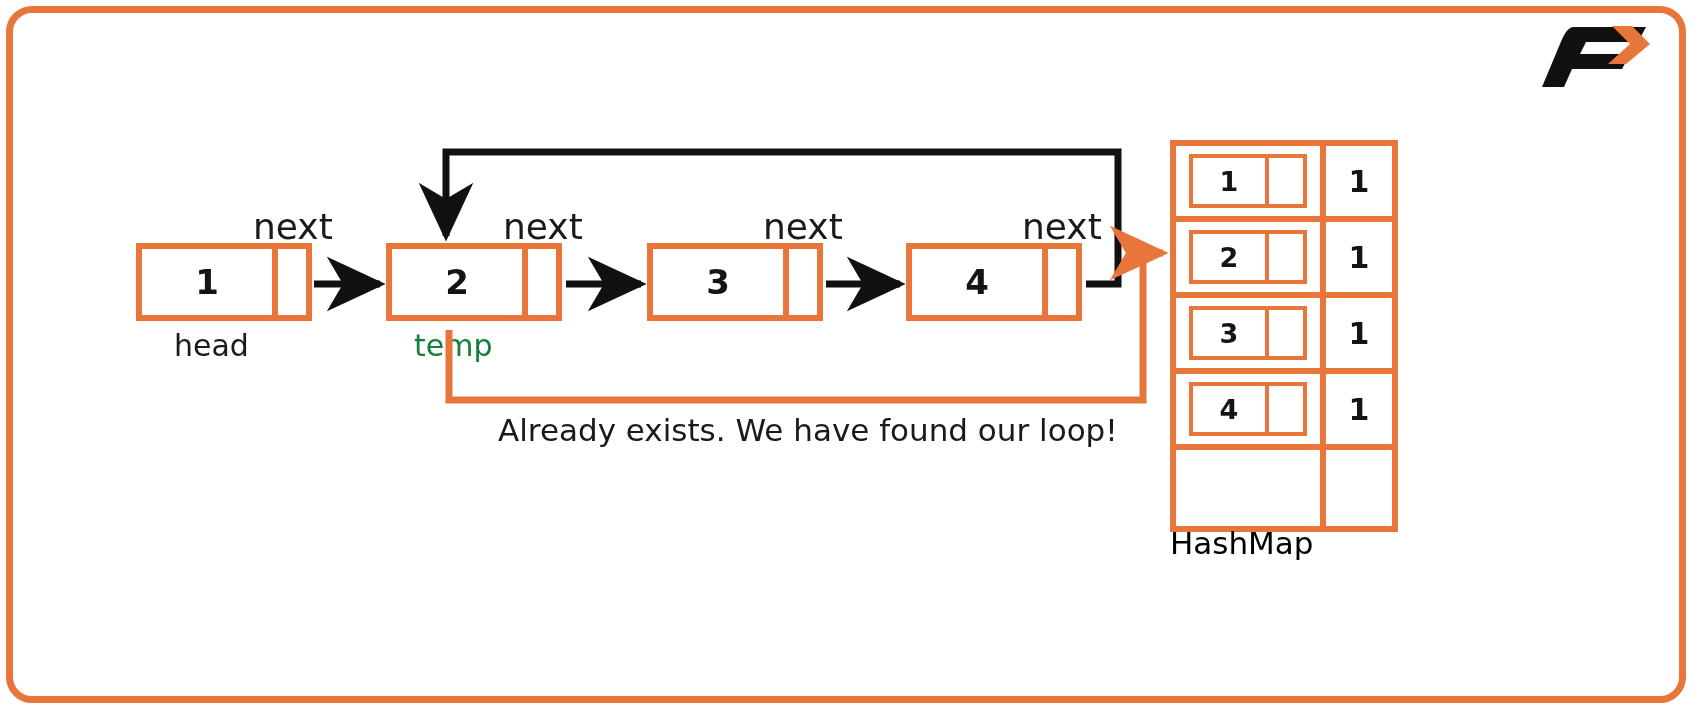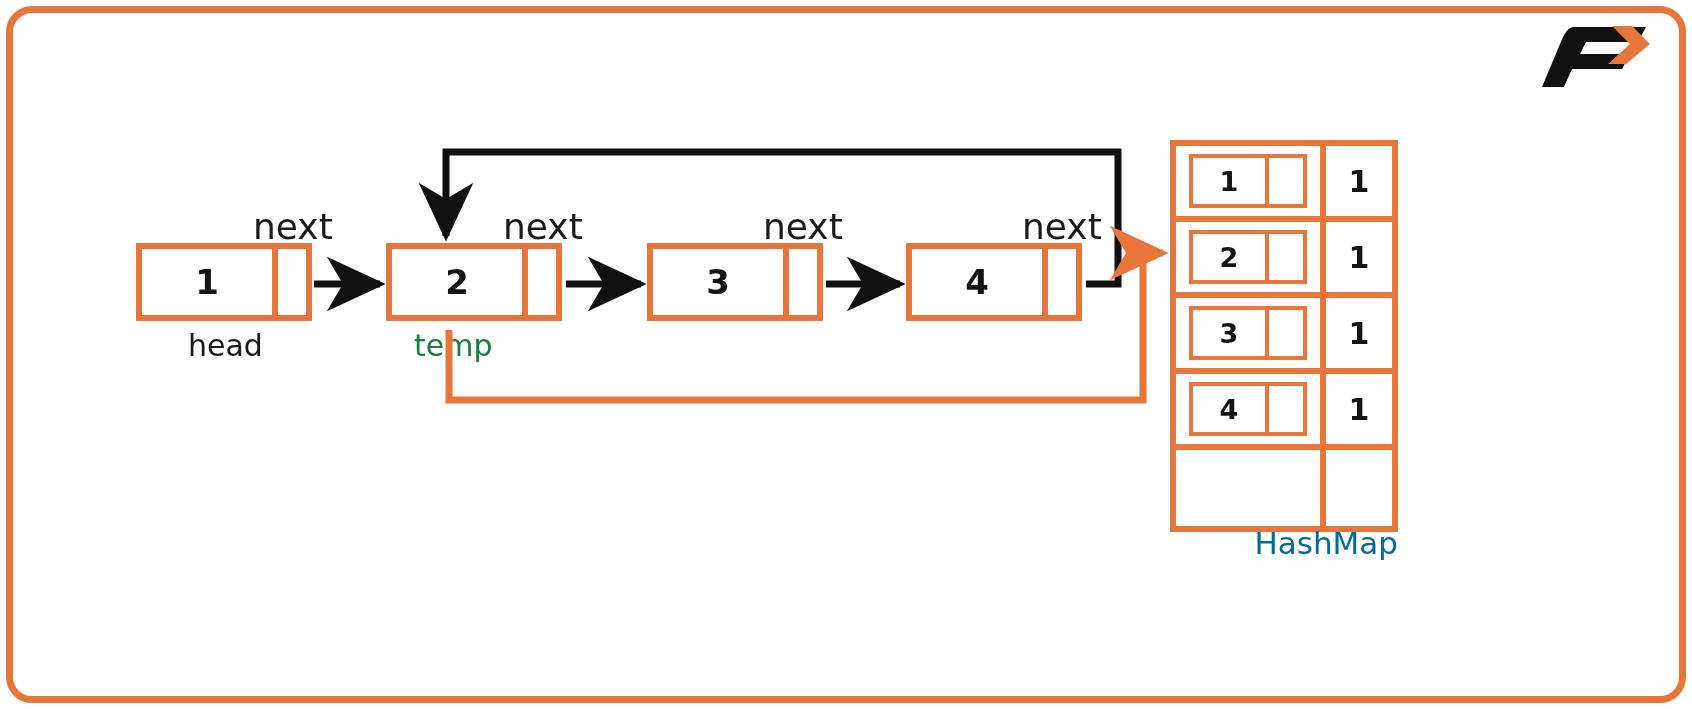--- a/index.html
+++ b/index.html
@@ -134,23 +134,23 @@
     font-weight: bold;
     font-size: 30px;
     color: #141414;
   }
   .hm-row.empty .mini-node { visibility: hidden; }
   #hashmap-label {
     position: absolute;
     left: 1170px;
     top: 525px;
     width: 228px;
-    text-align: right;
+    text-align: left;
     font-size: 31px;
-    color: #0369a1;
+    color: #000000;
   }
   svg.overlay {
     position: absolute;
     left: 0; top: 0;
     width: 1692px;
     height: 709px;
     pointer-events: none;
   }
 </style>
 </head>
@@ -164,21 +164,21 @@
       <path d="M40 5 L112 5 L104 20 L52 20 L46 32 L96 32 L88 47 L38 47 L30 65 L8 65 L26 22 C30 12 34 5 40 5 Z" fill="#111111"></path>
       <path d="M78 4 L98 4 L116 22 L92 42 L74 42 L96 22 Z" fill="#e8763a"></path>
     </svg>
   </div>
 
   <div class="next-label" style="left:253px; top:206px;">next</div>
   <div class="node" style="left:136px; top:243px; width:176px; height:78px;">
     <div class="data">1</div>
     <div class="nextcell"></div>
   </div>
-  <div class="ptr-label black" style="left:188px; top:328px;">head</div>
+  <div class="ptr-label black" style="left:174px; top:328px;">head</div>
 
   <div class="next-label" style="left:503px; top:206px;">next</div>
   <div class="node" style="left:386px; top:243px; width:176px; height:78px;">
     <div class="data">2</div>
     <div class="nextcell"></div>
   </div>
   <div class="ptr-label orange" style="left:414px; top:328px;">temp</div>
 
   <div class="next-label" style="left:763px; top:206px;">next</div>
   <div class="node" style="left:647px; top:243px; width:176px; height:78px;">
@@ -206,20 +206,21 @@
 
     <line x1="566" y1="284" x2="641" y2="284" stroke="#111111" stroke-width="7" marker-end="url(#arrowBlack)"></line>
 
     <line x1="826" y1="284" x2="900" y2="284" stroke="#111111" stroke-width="7" marker-end="url(#arrowBlack)"></line>
 
     <path d="M1086,284 L1118,284 L1118,152 L446,152 L446,236" stroke="#111111" stroke-width="7" fill="none" marker-end="url(#arrowBlack)"></path>
 
     <path d="M449,330 L449,400 L1143,400 L1143,253 L1163,253" stroke="#e8763a" stroke-width="7" fill="none" marker-end="url(#arrowOrange)"></path>
   </svg>
 
+  <div id="caption">Already exists. We have found our loop!</div>
 
   <div id="hashmap">
     <div class="hm-row">
       <div class="hm-key">
         <div class="mini-node">
           <div class="md">1</div>
           <div class="mn"></div>
         </div>
       </div>
       <div class="hm-val">1</div>

